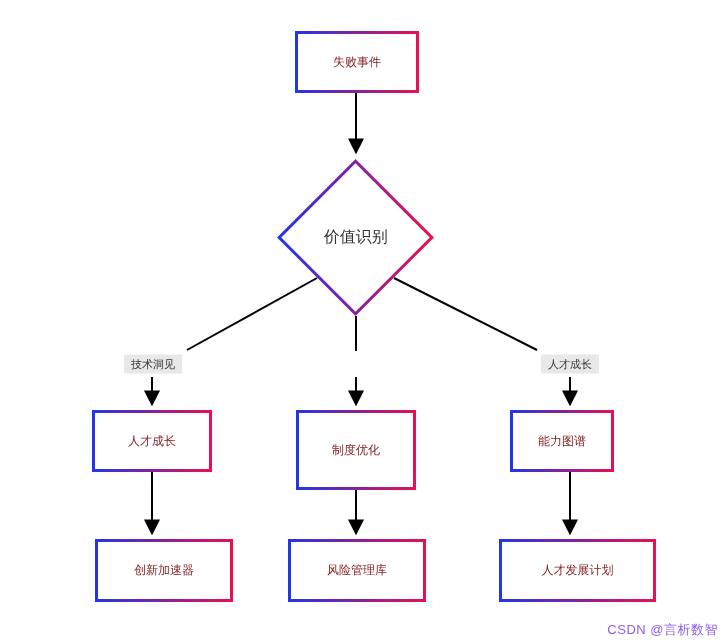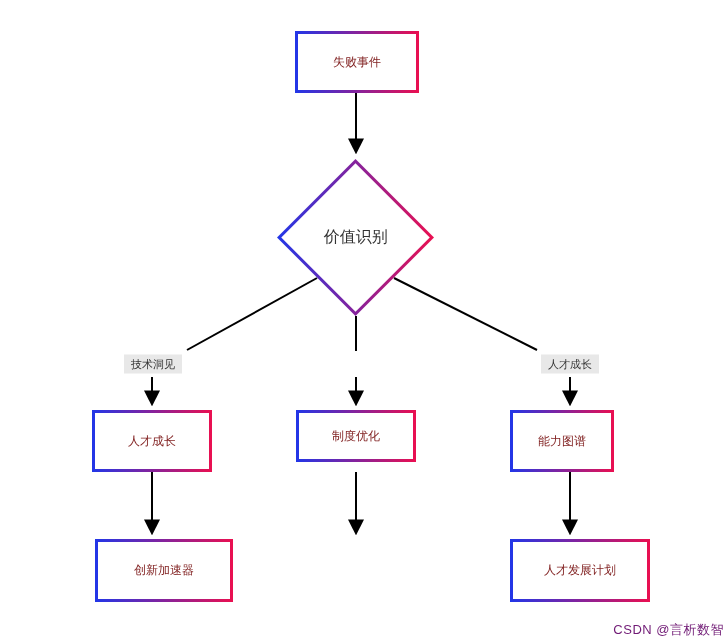--- a/index.html
+++ b/index.html
@@ -69,35 +69,35 @@
     transform: translate(-50%, -50%);
     background: #e8e8e8;
     color: #333333;
     font-size: 11px;
     padding: 2px 7px;
     white-space: nowrap;
   }
 
   .watermark {
     position: absolute;
-    right: 0;
+    right: 6px;
     top: 621px;
     font-size: 13px;
-    color: #701a75;
+    color: #8b5cf6;
     letter-spacing: 0.5px;
   }
 
   
   #node-root     { left: 295px; top: 31px;  width: 124px; height: 62px; }
   #node-mid-0    { left: 92px;  top: 410px; width: 120px; height: 62px; }
-  #node-mid-1    { left: 296px; top: 410px; width: 120px; height: 52px; }
+  #node-mid-1    { left: 296px; top: 410px; width: 120px; height: 80px; }
   #node-mid-2    { left: 510px; top: 410px; width: 104px; height: 62px; }
   #node-bottom-0 { left: 95px;  top: 539px; width: 138px; height: 63px; }
   #node-bottom-1 { left: 288px; top: 539px; width: 138px; height: 63px; }
-  #node-bottom-2 { left: 510px; top: 539px; width: 140px; height: 63px; }
+  #node-bottom-2 { left: 499px; top: 539px; width: 157px; height: 63px; }
 
   #edge-label-0 { left: 153px; top: 364px; }
   #edge-label-1 { left: 356px; top: 364px; }
   #edge-label-2 { left: 570px; top: 364px; }
 </style>
 </head>
 <body>
 
 <div class="canvas">
 
@@ -142,19 +142,22 @@
   <div class="rect-node" id="node-mid-1">
     <div class="inner">制度优化</div>
   </div>
   <div class="rect-node" id="node-mid-2">
     <div class="inner">能力图谱</div>
   </div>
 
   <div class="rect-node" id="node-bottom-0">
     <div class="inner">创新加速器</div>
   </div>
+  <div class="rect-node" id="node-bottom-1">
+    <div class="inner">风险管理库</div>
+  </div>
   <div class="rect-node" id="node-bottom-2">
     <div class="inner">人才发展计划</div>
   </div>
 
   <div class="watermark">CSDN @言析数智</div>
 
 </div>
 
 </body></html>

